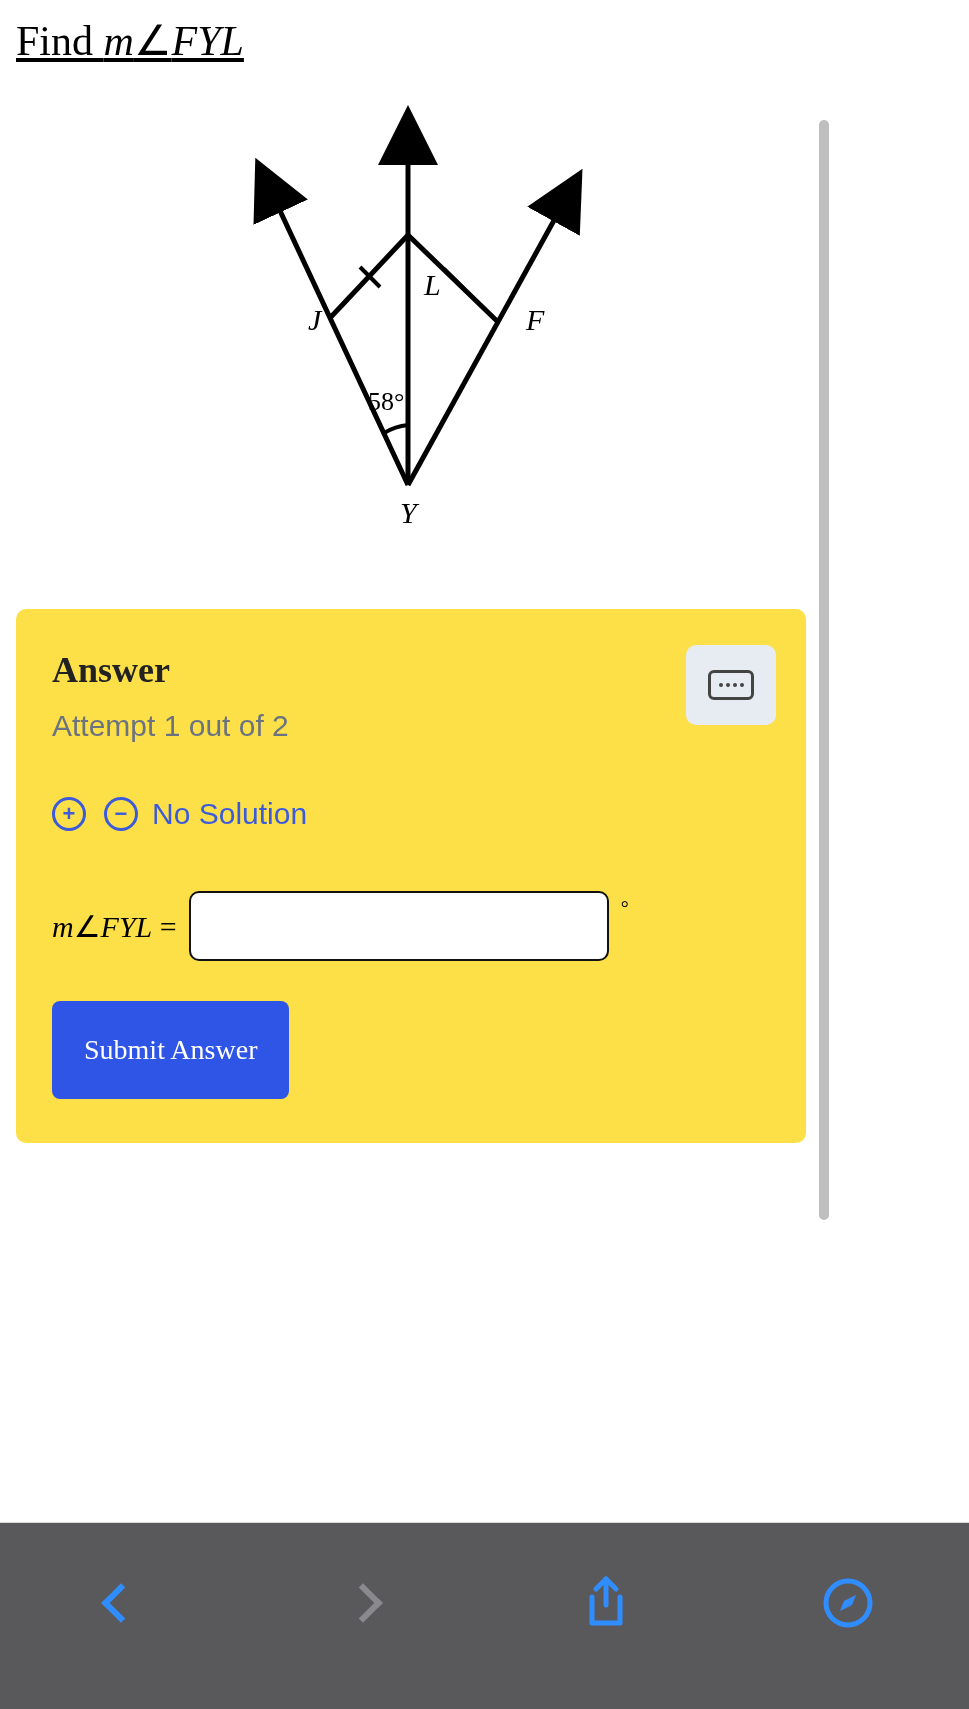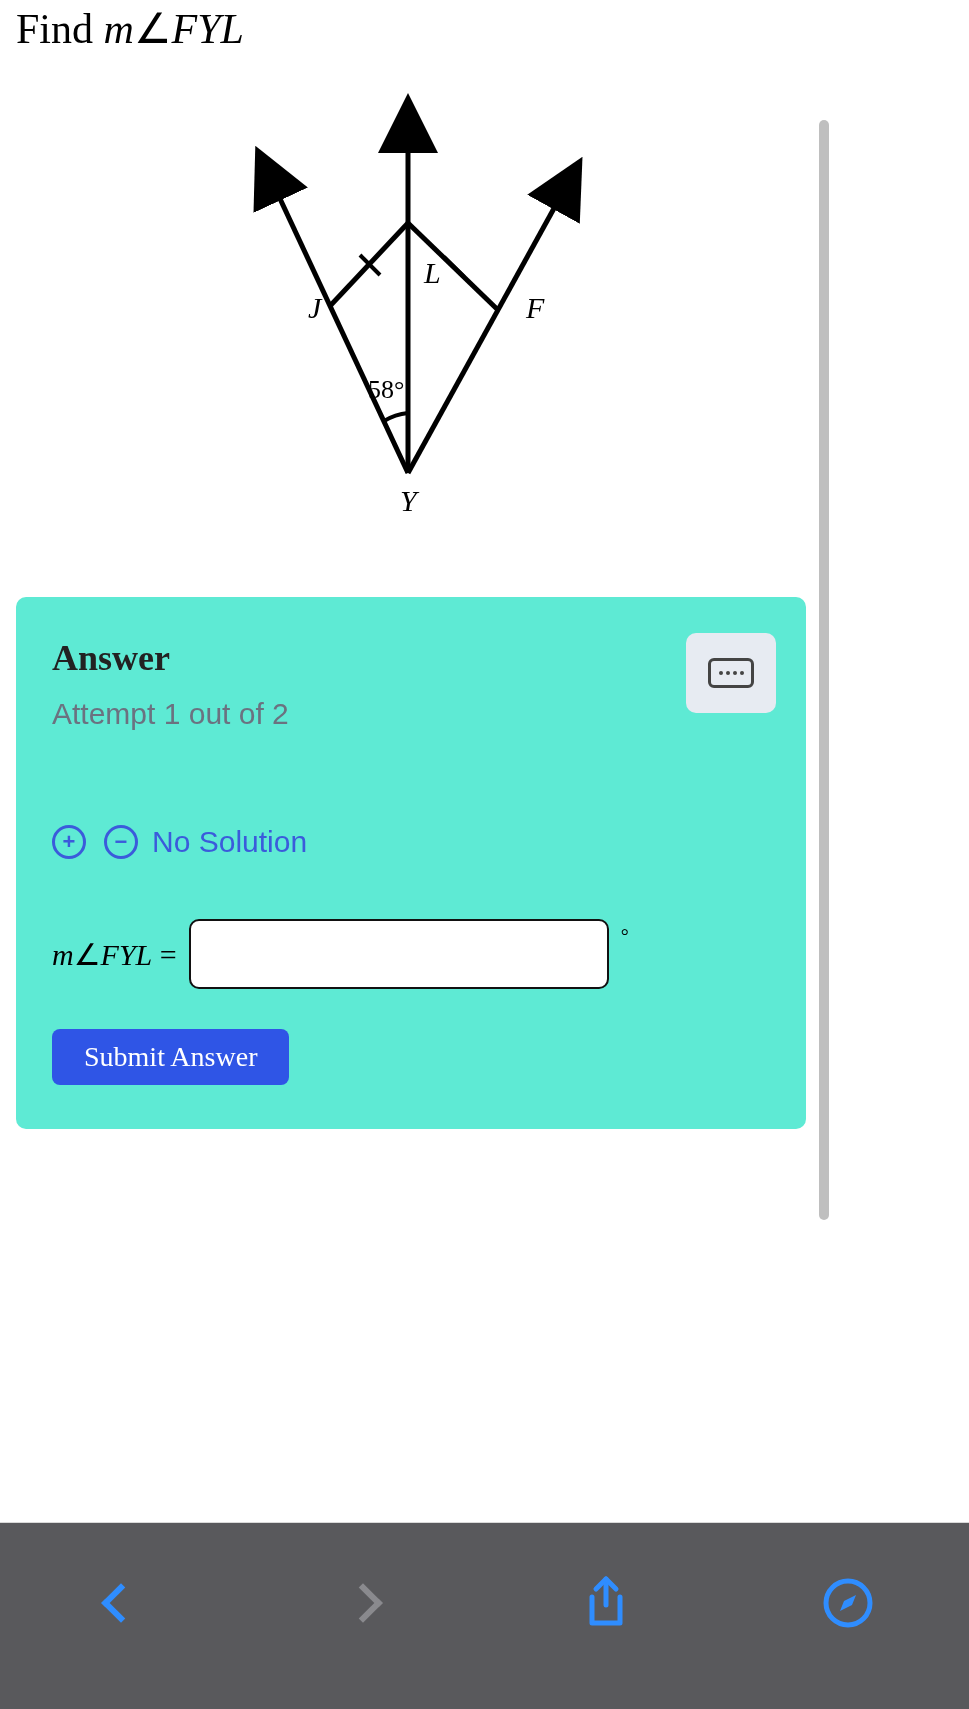--- a/index.html
+++ b/index.html
@@ -4,34 +4,34 @@
 <style>
   * { box-sizing: border-box; margin: 0; padding: 0; }
   html, body { width: 969px; height: 1709px; font-family: Georgia, 'Times New Roman', serif; background: #fff; overflow: hidden; }
   .page { width: 969px; height: 1709px; position: relative; }
   .content { width: 820px; height: 1215px; overflow-y: auto; padding: 0 0 0 16px; }
   .content::-webkit-scrollbar { width: 8px; }
   .content::-webkit-scrollbar-thumb { background: #888; border-radius: 4px; }
   .content::-webkit-scrollbar-track { background: #f0f0f0; }
   .scroll-wrap { position:absolute; left:0; top:0; width: 828px; height: 1215px; overflow:hidden; }
   .fake-scrollbar { position:absolute; right: 140px; top: 120px; width: 10px; height: 1100px; background: #bfbfbf; border-radius: 5px; }
-  .question { font-size: 42px; font-family: 'Times New Roman', serif; margin: 4px 0 40px 0; }
+  .question { font-size: 42px; font-family: 'Times New Roman', serif; margin: 16px 0 40px 0; text-decoration: underline; }
   .mathit { font-style: italic; }
   .diagram-holder { width: 100%; text-align: center; margin-bottom: 60px; }
-  .answer-card { background: #5eead4; border-radius: 10px; padding: 40px 36px 44px 36px; position: relative; width: 790px; }
+  .answer-card { background: #fde047; border-radius: 10px; padding: 40px 36px 44px 36px; position: relative; width: 790px; }
   .answer-title { font-size: 36px; font-weight: 700; font-family: Georgia, serif; color: #222; margin-bottom: 18px; }
-  .attempt { font-size: 30px; color: #6b7280; font-family: -apple-system, Helvetica, Arial, sans-serif; margin-bottom: 94px; }
+  .attempt { font-size: 30px; color: #6b7280; font-family: -apple-system, Helvetica, Arial, sans-serif; margin-bottom: 54px; }
   .sol-row { display: flex; align-items: center; gap: 18px; margin-bottom: 60px; font-family: -apple-system, Helvetica, Arial, sans-serif; }
   .sol-btn { display: flex; align-items: center; gap: 14px; color: #3b5bdb; font-size: 30px; cursor: pointer; }
   .circle-icon { width: 34px; height: 34px; border: 3px solid #3b5bdb; border-radius: 50%; display: flex; align-items: center; justify-content: center; font-size: 22px; font-weight: 700; color: #3b5bdb; line-height: 1; }
   .input-row { display: flex; align-items: center; gap: 12px; margin-bottom: 40px; }
   .input-label { font-size: 30px; font-family: 'Times New Roman', serif; font-style: italic; }
   .answer-input { width: 420px; height: 70px; border: 2px solid #111; border-radius: 10px; font-size: 30px; padding: 0 14px; background: #fff; }
   .deg { font-size: 20px; position: relative; top: -18px; }
-  .submit { background: #2f55e6; color: #fff; border: none; padding: 12px 32px; font-size: 28px; border-radius: 8px; cursor: pointer; font-family: Georgia, serif; }
+  .submit { background: #2f55e6; color: #fff; border: none; padding: 33px 32px; font-size: 28px; border-radius: 8px; cursor: pointer; font-family: Georgia, serif; }
   .kbd-btn { position: absolute; top: 36px; right: 30px; width: 90px; height: 80px; background: #e7ebf2; border-radius: 10px; display: flex; align-items: center; justify-content: center; cursor: pointer; }
   .kbd-inner { width: 46px; height: 30px; border: 3px solid #444; border-radius: 6px; display: flex; align-items: center; justify-content: center; gap: 3px; }
   .kbd-inner span { width: 4px; height: 4px; background: #444; border-radius: 50%; }
   .bottom-bar { position: absolute; left: 0; bottom: 186px; width: 969px; height: 1px; background: #d9d9d9; }
   .toolbar { position: absolute; left: 0; bottom: 0; width: 969px; height: 186px; background: #59595c; display: flex; align-items: flex-start; justify-content: space-around; padding-top: 40px; }
   .toolbar .tbtn { width: 80px; height: 80px; display: flex; align-items: center; justify-content: center; cursor: pointer; }
   .chev { width: 28px; height: 28px; border-left: 6px solid; border-bottom: 6px solid; transform: rotate(45deg); }
   .chev.right { transform: rotate(-135deg); }
   .blue { color: #2f8dff; border-color: #2f8dff; }
   .grey { color: #8a8a8e; border-color: #8a8a8e; }

